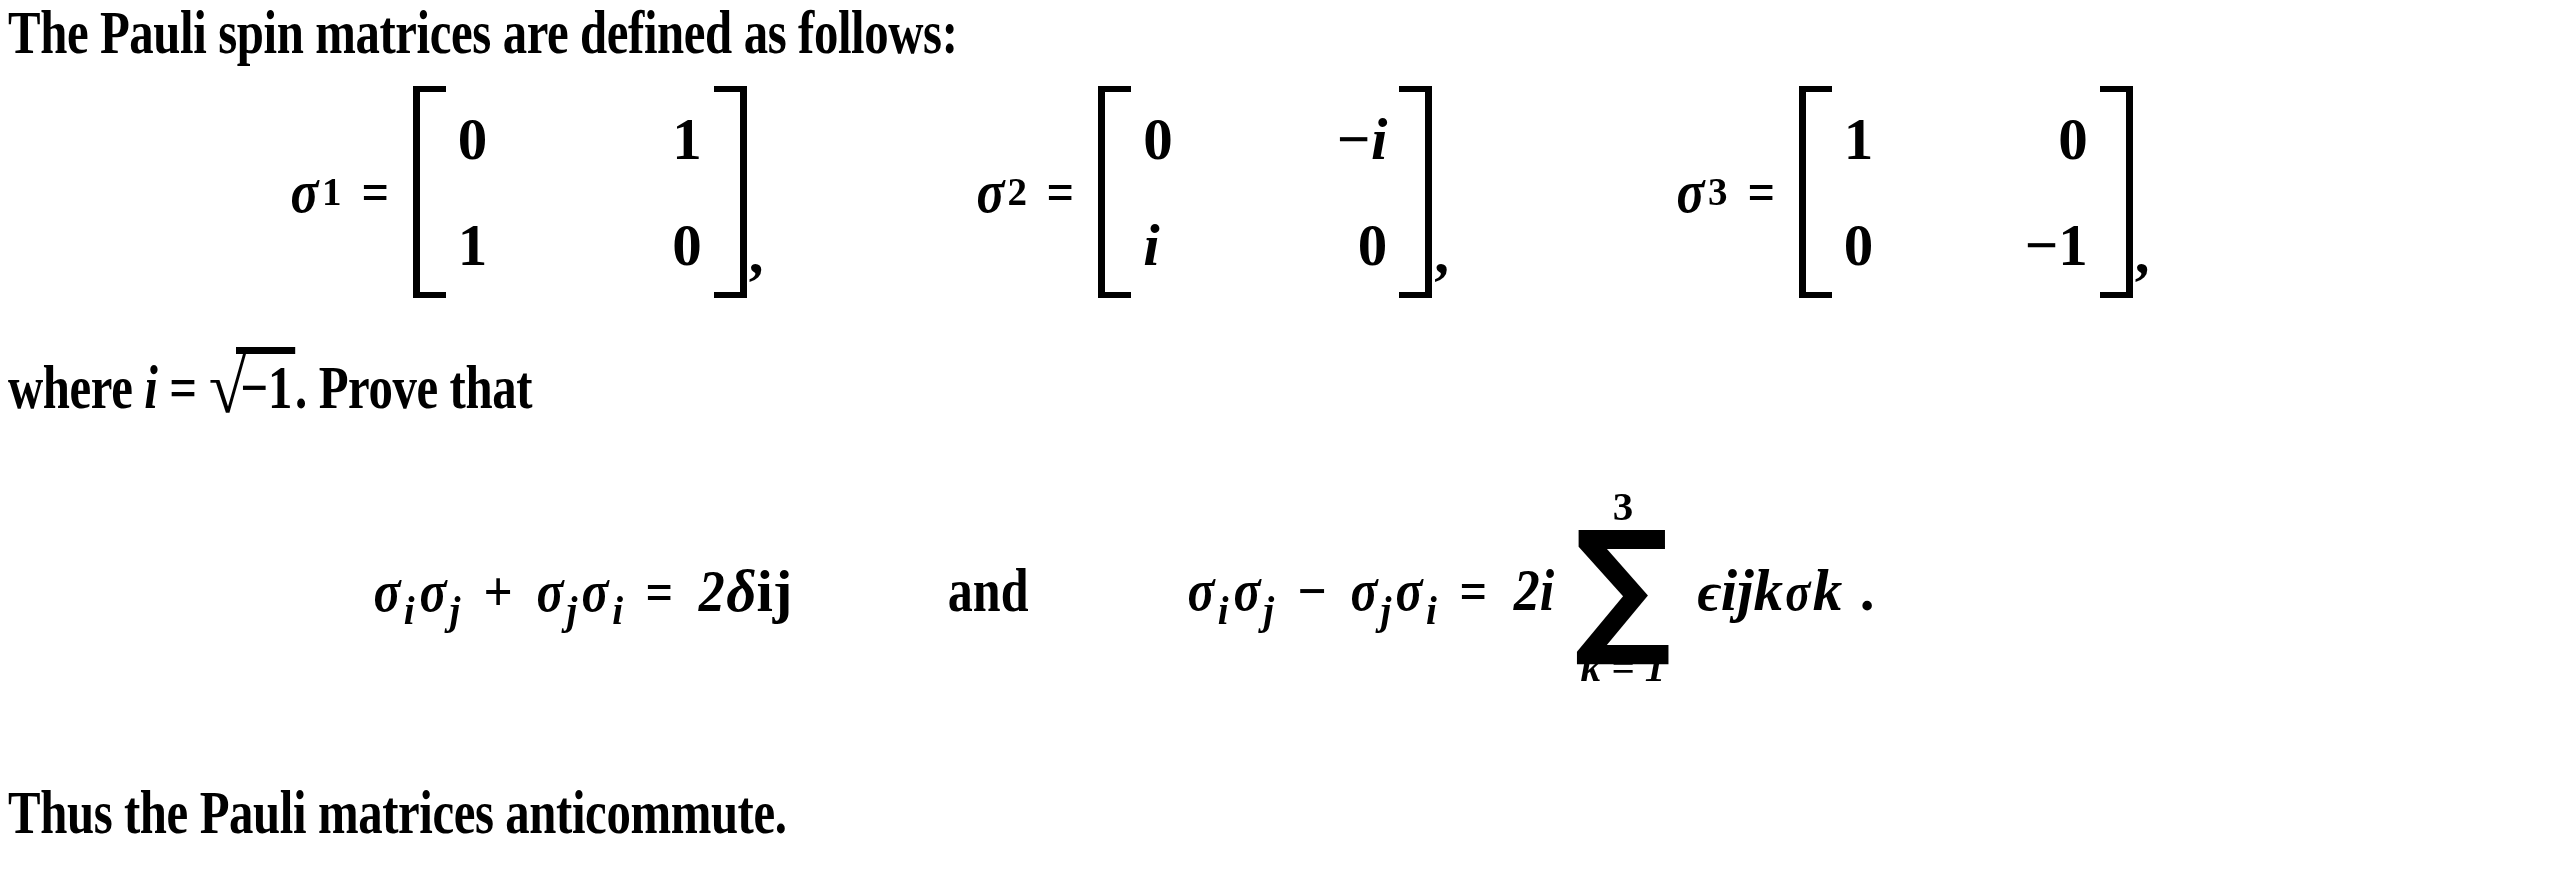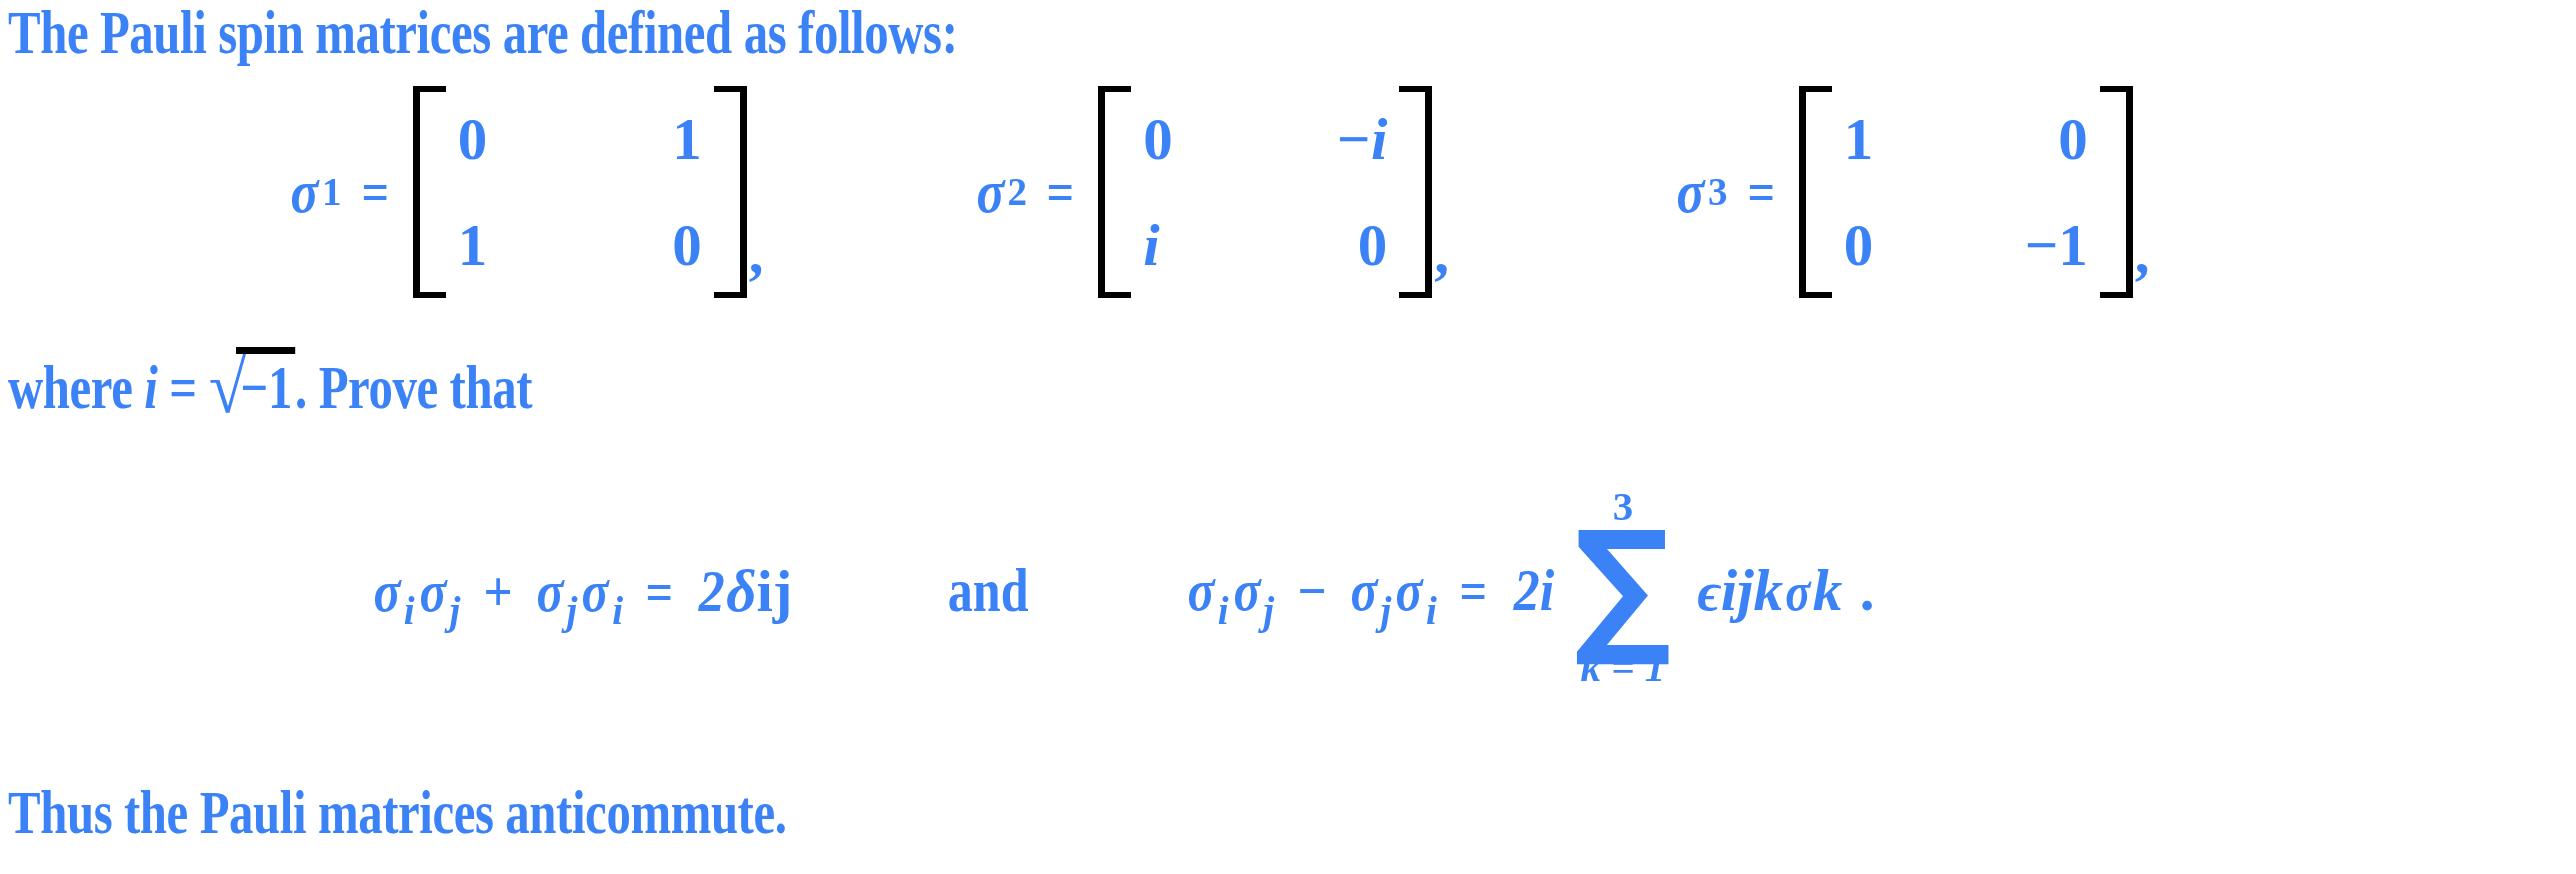--- a/index.html
+++ b/index.html
@@ -5,21 +5,21 @@
   html, body {
     margin: 0;
     padding: 0;
     background: #ffffff;
   }
   #page {
     position: relative;
     width: 2576px;
     height: 875px;
     background: #ffffff;
-    color: #3b82f6;
+    color: #000000;
     font-family: "Liberation Serif", "DejaVu Serif", serif;
     overflow: hidden;
   }
 
   
   .prose {
     position: absolute;
     font-size: 61px;
     font-weight: 700;
     letter-spacing: -0.5px;

